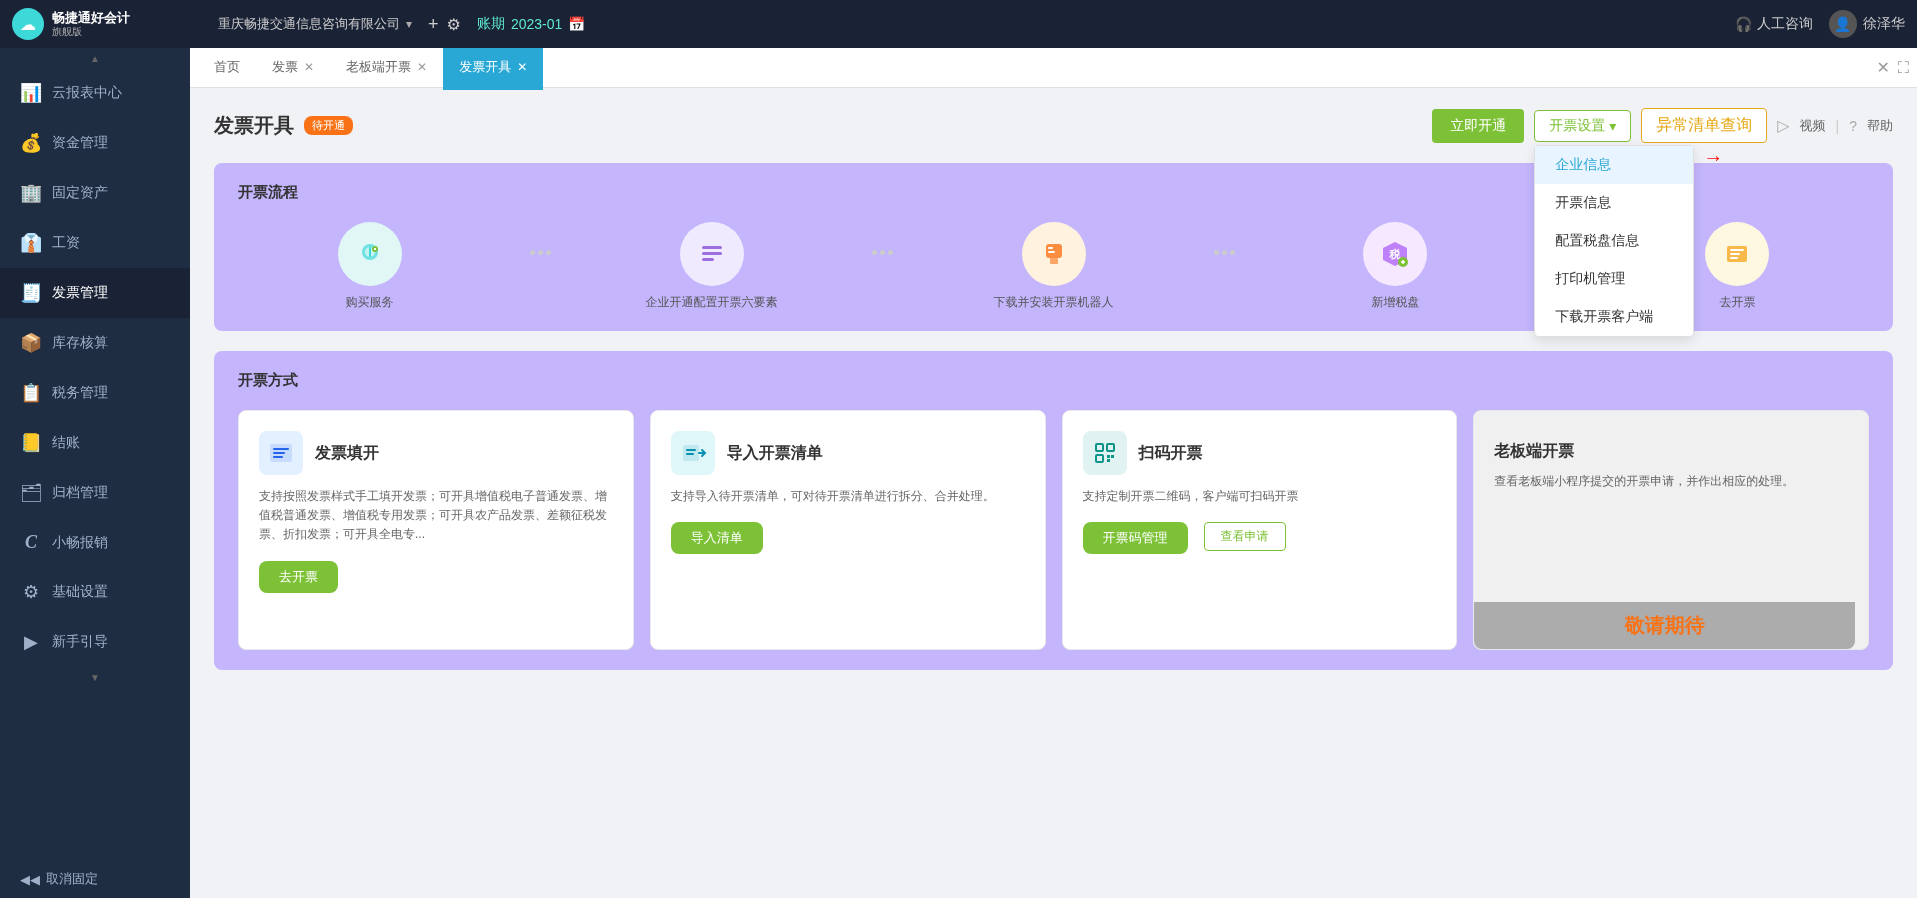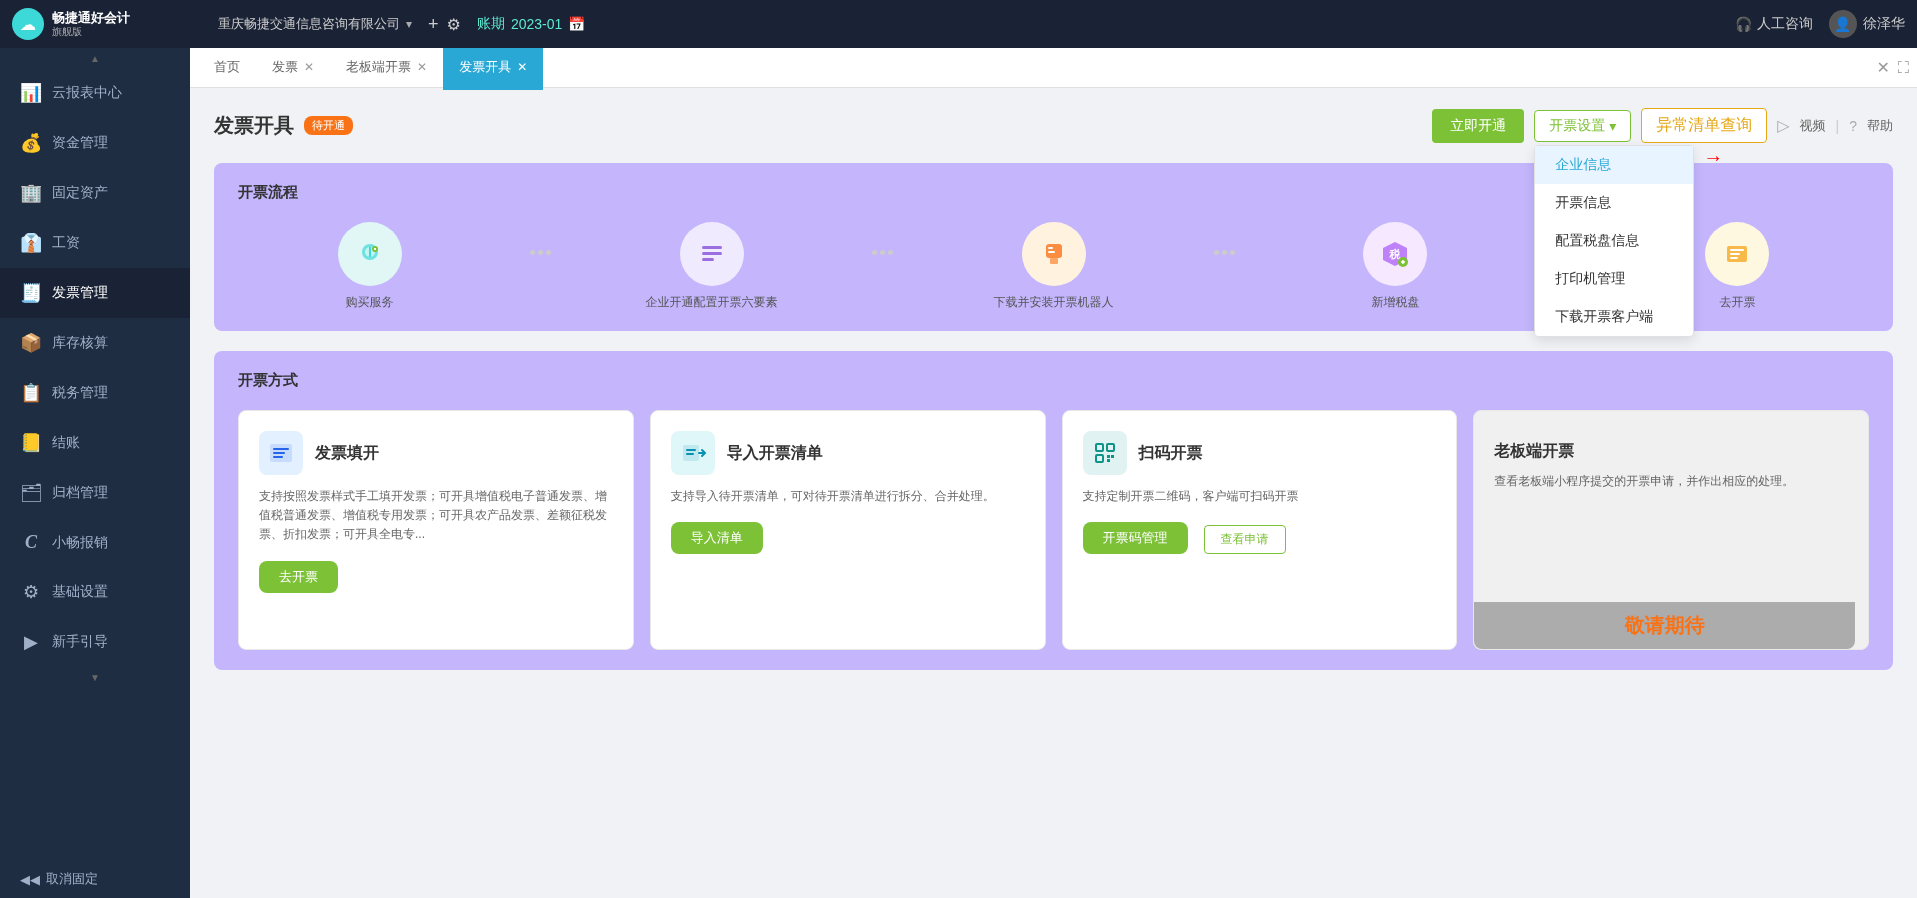--- a/index.html
+++ b/index.html
@@ -216,21 +216,21 @@
     .method-btn {
       background: #7dc137; color: #fff;
       border: none; padding: 7px 20px; border-radius: 8px;
       font-size: 13px; cursor: pointer; white-space: nowrap;
     }
     .method-btn-outline {
       background: #fff; color: #7dc137;
       border: 1.5px solid #7dc137; padding: 5px 16px; border-radius: 4px;
       font-size: 12px; cursor: pointer; margin-left: 8px;
     }
-    .method-btn-row { display: flex; align-items: flex-end; gap: 8px; }
+    .method-btn-row { display: flex; align-items: flex-start; gap: 8px; }
     .disabled-overlay {
       position: absolute; bottom: 0; left: 0; right: 13px;
       background: rgba(160,160,160,0.85); color: #fff;
       border-radius: 0 0 8px 8px; padding: 10px;
       font-size: 12px; text-align: center;
     }
     .wait-text { font-size: 20px; font-weight: bold; color: #f97316; }
   </style>
 </head>
 <body>

